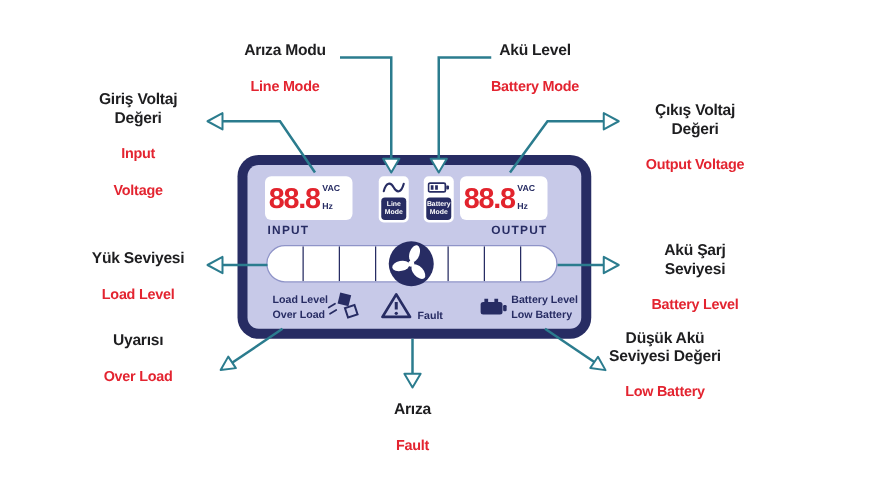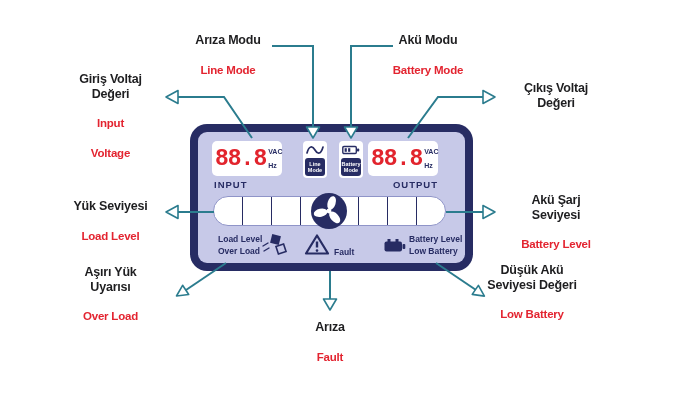--- a/index.html
+++ b/index.html
@@ -33,21 +33,21 @@
   
   .lcd { position:absolute; left:190px; top:124px; width:283px; height:147px;
          background:#272c63; border-radius:17px; z-index:1; }
   .screen { position:absolute; left:8px; top:8px; right:8px; bottom:8px;
             background:#c7c9e8; border-radius:9px; }
 
   .segbox { position:absolute; top:9px; width:70px; height:35px; background:#ffffff;
             border-radius:5px; display:flex; align-items:center; }
   .segbox.input  { left:14px; }
   .segbox.output { left:170px; }
-  .segval { font-family:Liberation Mono, monospace; font-weight:bold; font-size:23px;
+  .segval { font-family:Liberation Sans, sans-serif; font-weight:bold; font-size:23px;
             letter-spacing:-1px; color:#e2242d; margin-left:3px; }
   .units { display:flex; flex-direction:column; justify-content:space-between; height:22px;
            margin-left:2px; width:16px; }
   .units span { font-size:7px; font-weight:bold; color:#272c63; line-height:8px; }
 
   .io-label { position:absolute; top:47px; font-size:9.5px; font-weight:bold;
               color:#272c63; letter-spacing:1px; }
   .input-label  { left:16px; }
   .output-label { left:170px; width:70px; text-align:right; }
 
@@ -225,49 +225,49 @@
       <polygon points="323.5,299 336.5,299 330,310"></polygon>
     </g>
   </svg>
 
   <div class="callout co-line-mode align-center">
     <div class="t">Arıza Modu</div>
     <div class="s">Line Mode</div>
   </div>
 
   <div class="callout co-battery-mode align-center">
-    <div class="t">Akü Modu</div>
+    <div class="t">Akü Level</div>
     <div class="s">Battery Mode</div>
   </div>
 
   <div class="callout co-input-volt align-right">
     <div class="t">Giriş Voltaj</div>
     <div class="t">Değeri</div>
     <div class="s">Input</div>
     <div class="s">Voltage</div>
   </div>
 
   <div class="callout co-output-volt align-left">
     <div class="t">Çıkış Voltaj</div>
     <div class="t">Değeri</div>
+    <div class="s">Output Voltage</div>
   </div>
 
   <div class="callout co-load-level align-right">
     <div class="t">Yük Seviyesi</div>
     <div class="s">Load Level</div>
   </div>
 
   <div class="callout co-batt-level align-left">
     <div class="t">Akü Şarj</div>
     <div class="t">Seviyesi</div>
     <div class="s">Battery Level</div>
   </div>
 
   <div class="callout co-over-load align-right">
-    <div class="t">Aşırı Yük</div>
     <div class="t">Uyarısı</div>
     <div class="s">Over Load</div>
   </div>
 
   <div class="callout co-low-batt align-left">
     <div class="t">Düşük Akü</div>
     <div class="t">Seviyesi Değeri</div>
     <div class="s">Low Battery</div>
   </div>
 

